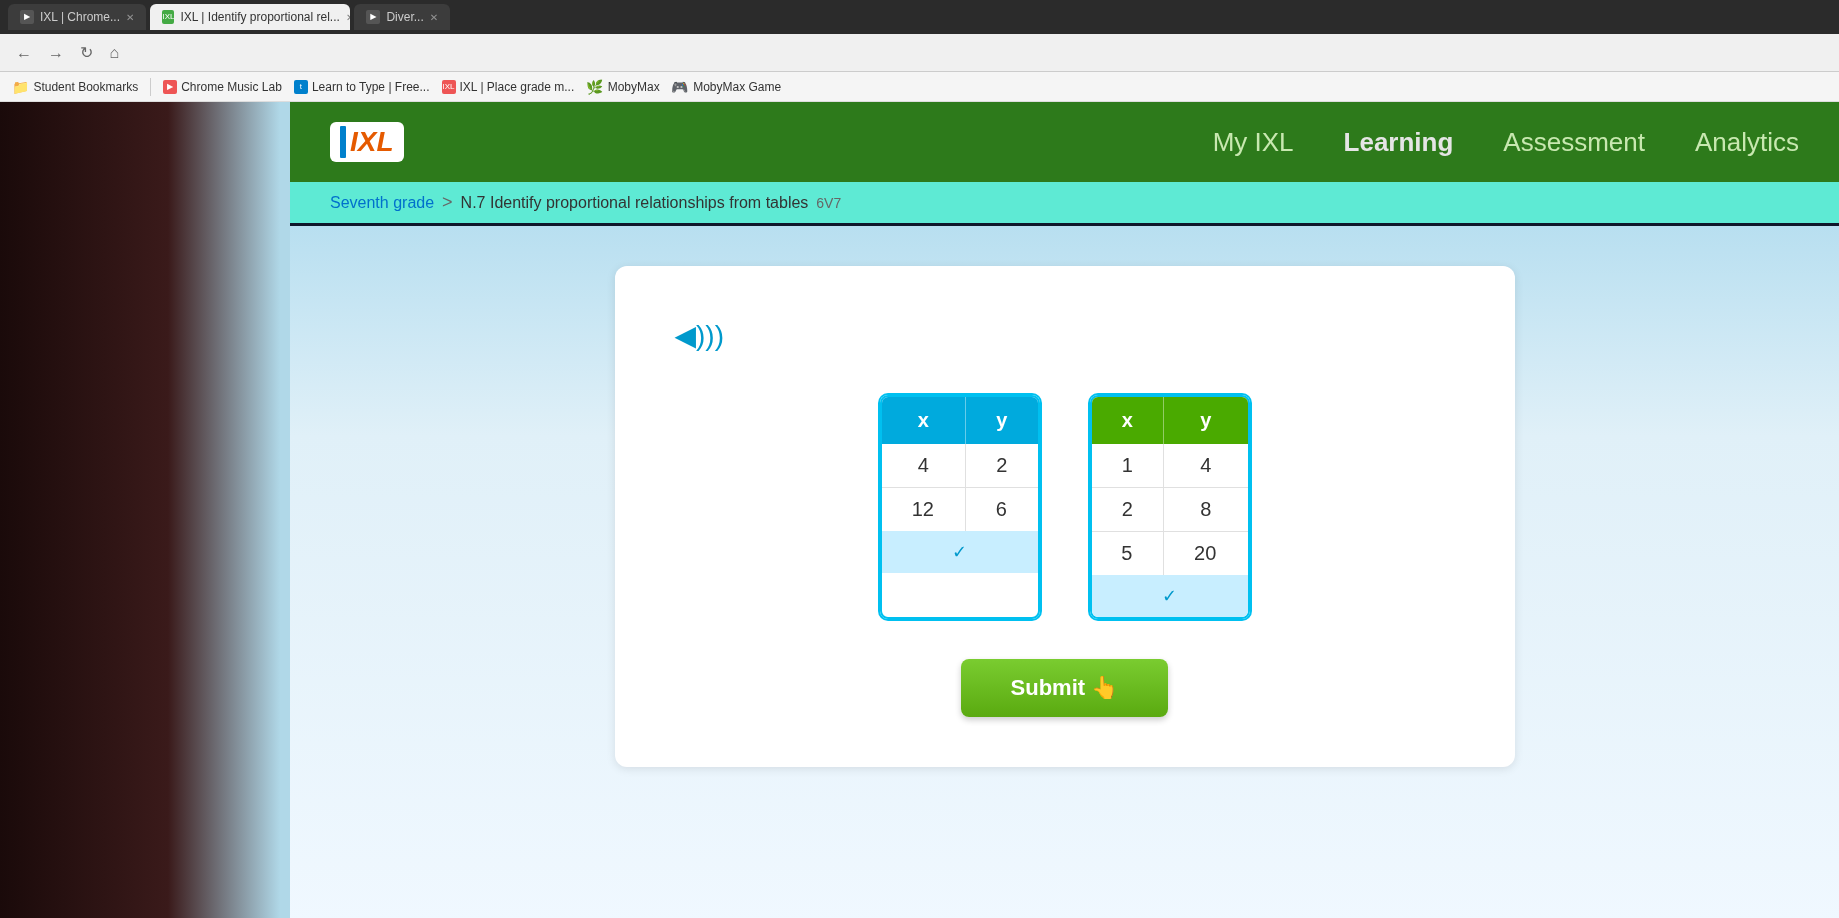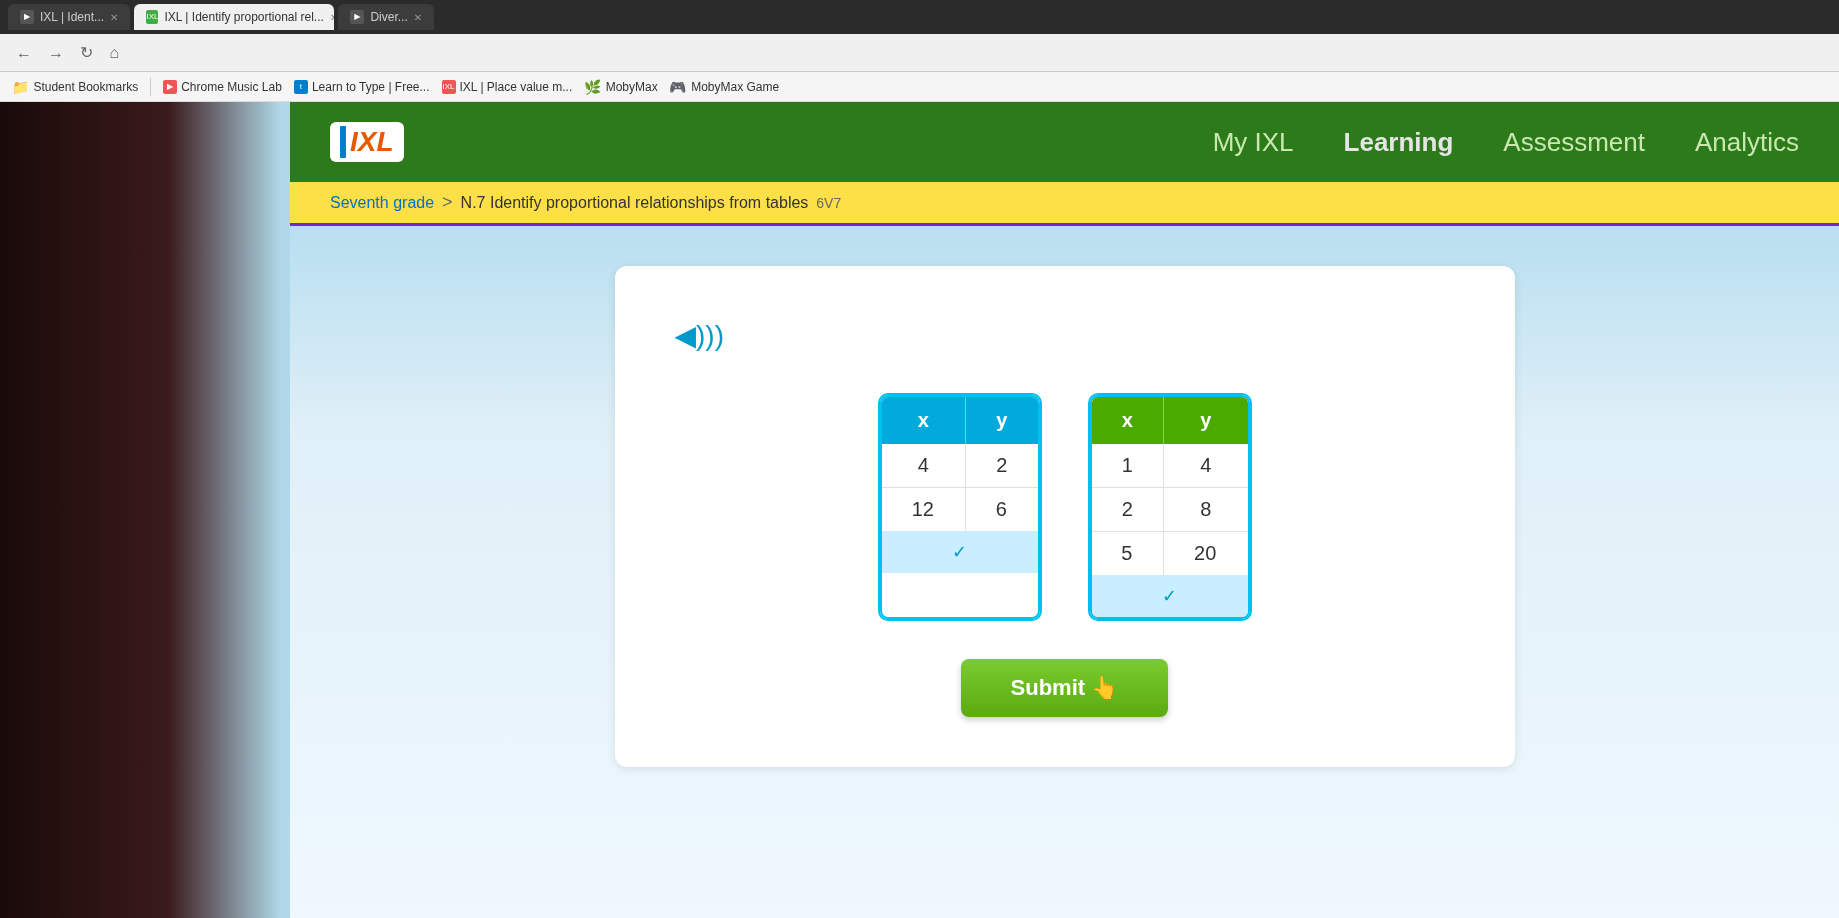--- a/index.html
+++ b/index.html
@@ -189,28 +189,28 @@
       text-decoration: none;
     }
 
     .ixl-nav-item.active {
       color: #e5e5e5;
       font-weight: 700;
     }
 
     
     .breadcrumb-bar {
-      background: #fde047;
+      background: #5eead4;
       padding: 10px 40px;
       font-size: 16px;
       color: #333;
       display: flex;
       align-items: center;
       gap: 8px;
-      border-bottom: 3px solid #6d28d9;
+      border-bottom: 3px solid #0f172a;
     }
 
     .breadcrumb-link {
       color: #0070cc;
       cursor: pointer;
     }
 
     .breadcrumb-separator {
       color: #666;
       font-size: 18px;
@@ -362,21 +362,21 @@
 </head>
 <body>
 
 <div class="left-overlay"></div>
 
 <div class="browser-chrome">
 
   <div class="tab-bar">
     <div class="tab">
       <span class="tab-favicon dark">▶</span>
-      <span>IXL | Ident...</span>
+      <span>IXL | Chrome...</span>
       <span class="tab-close">✕</span>
     </div>
     <div class="tab active">
       <span class="tab-favicon green">IXL</span>
       <span>IXL | Identify proportional rel...</span>
       <span class="tab-close">✕</span>
     </div>
     <div class="tab">
       <span class="tab-favicon dark">▶</span>
       <span>Diver...</span>
@@ -400,21 +400,21 @@
     <div class="bookmark-item">
       <span style="display:inline-block;width:14px;height:14px;background:#e55;border-radius:2px;font-size:8px;color:white;text-align:center;line-height:14px;">▶</span>
       <span>Chrome Music Lab</span>
     </div>
     <div class="bookmark-item">
       <span style="display:inline-block;width:14px;height:14px;background:#0080cc;border-radius:2px;font-size:8px;color:white;text-align:center;line-height:14px;">t</span>
       <span>Learn to Type | Free...</span>
     </div>
     <div class="bookmark-item">
       <span style="display:inline-block;width:14px;height:14px;background:#e55;border-radius:2px;font-size:8px;color:white;text-align:center;line-height:14px;">IXL</span>
-      <span>IXL | Place value m...</span>
+      <span>IXL | Place grade m...</span>
     </div>
     <div class="bookmark-item">
       <span style="color:#5a5;font-size:14px">🌿</span>
       <span>MobyMax</span>
     </div>
     <div class="bookmark-item">
       <span style="color:#c44;font-size:14px">🎮</span>
       <span>MobyMax Game</span>
     </div>
   </div>

